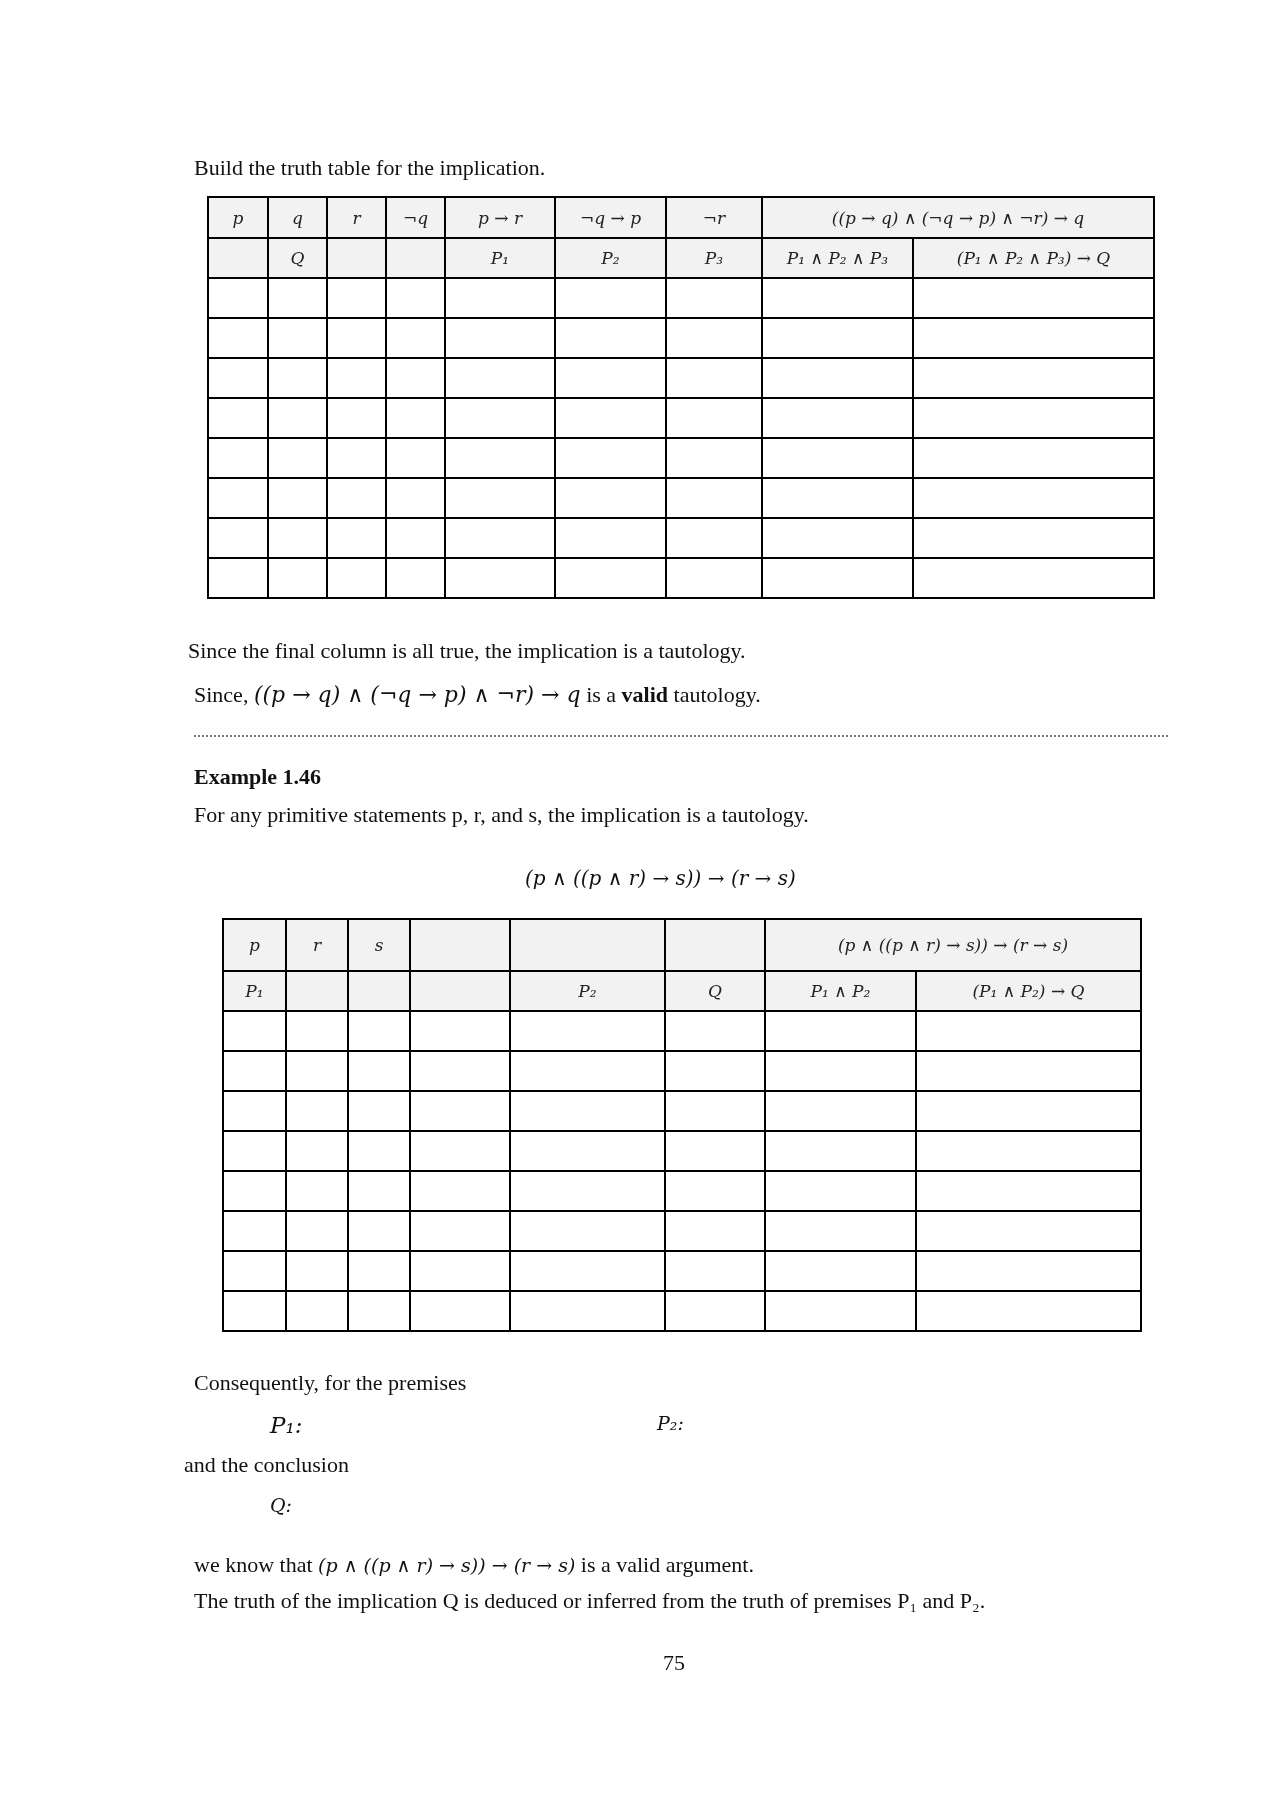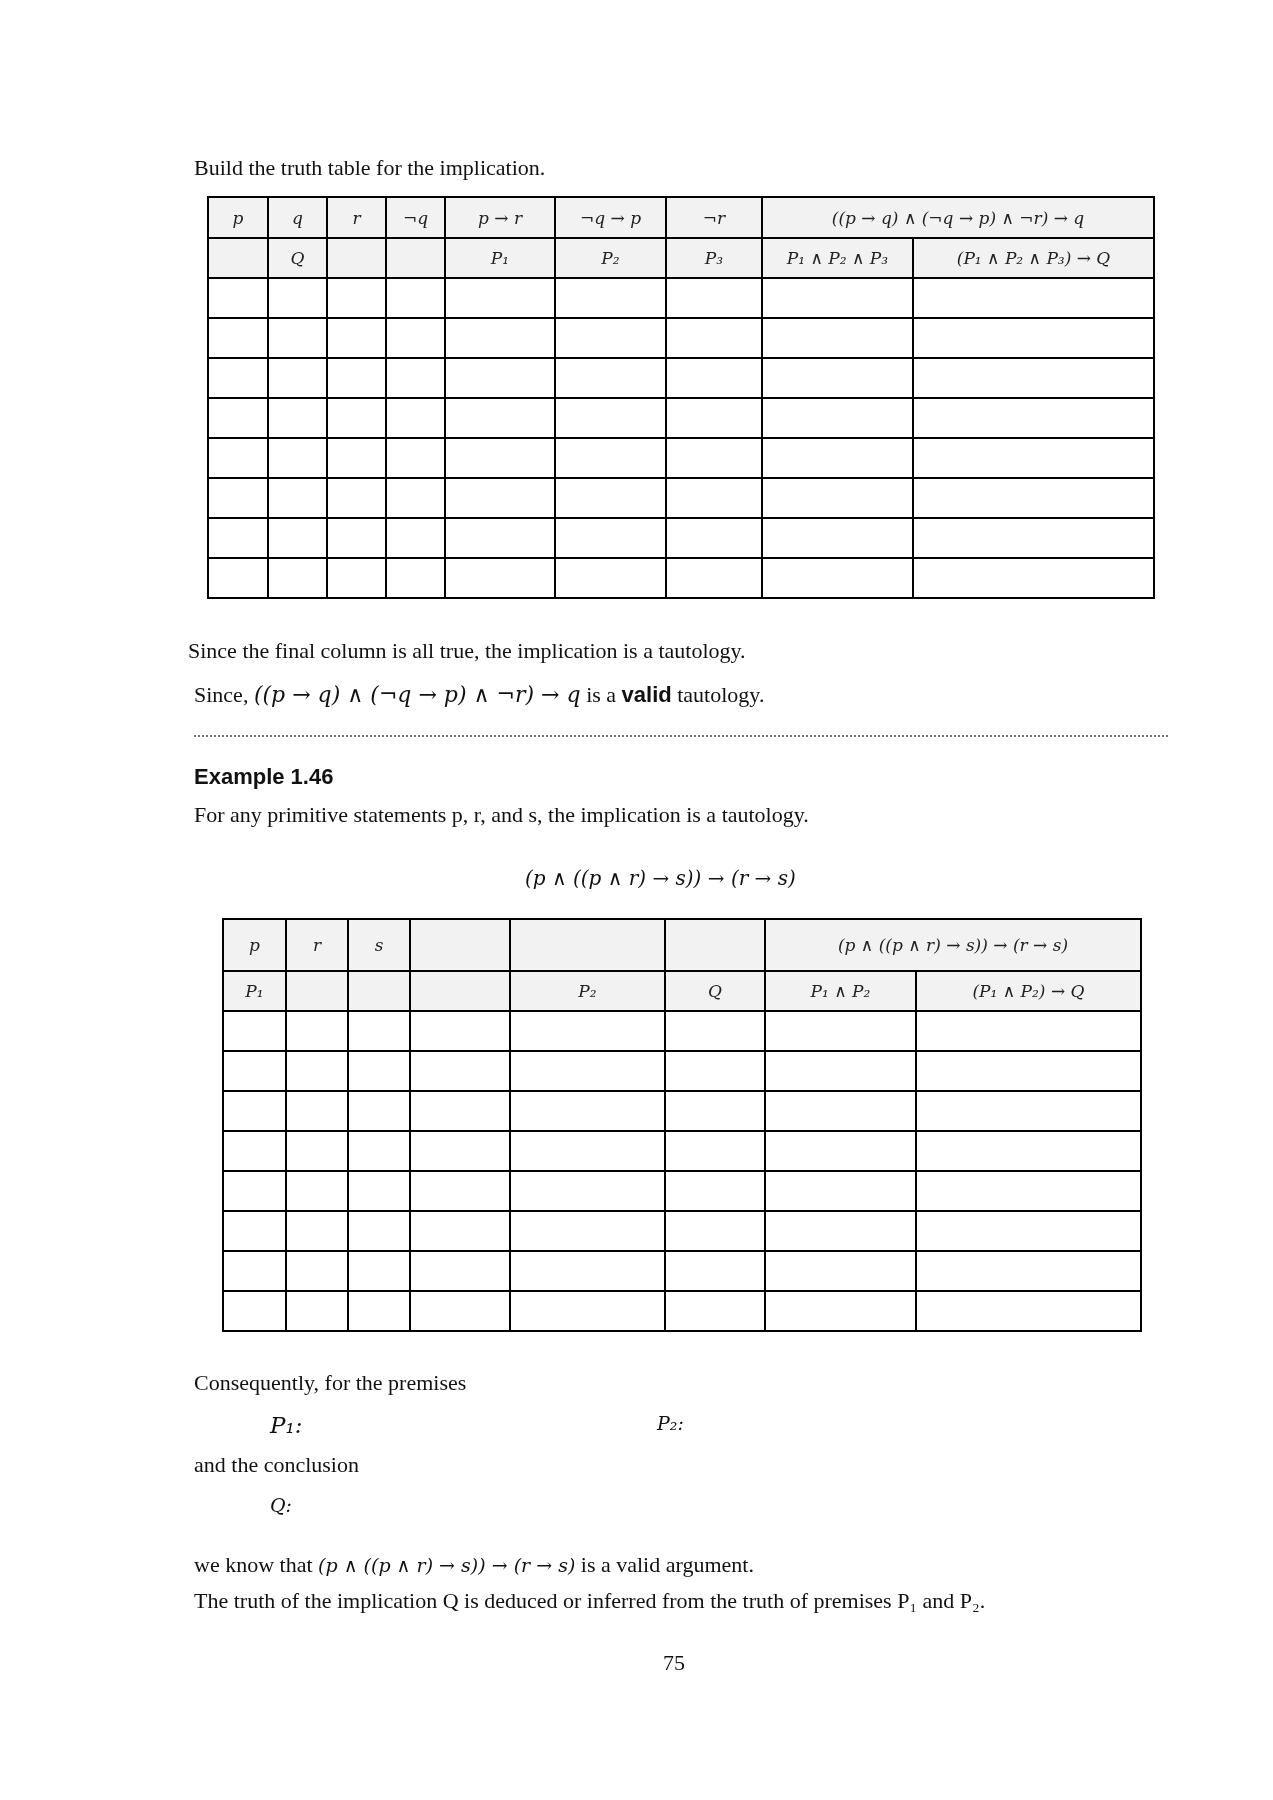--- a/index.html
+++ b/index.html
@@ -6,21 +6,21 @@
   body { width:1273px; height:1800px; position:relative; overflow:hidden;
          font-family:"DejaVu Serif", "Liberation Serif", serif; color:#111; }
   .t { position:absolute; font-size:22px; white-space:nowrap; font-family:"Liberation Serif", serif; }
   .m { font-style:italic; font-family:"DejaVu Serif", serif; }
   table.tt { position:absolute; border-collapse:collapse; table-layout:fixed; }
   table.tt td { border:2px solid #000; padding:0; text-align:center; vertical-align:middle;
                 font-family:"DejaVu Serif", serif; font-style:italic; font-size:17px; color:#222; }
   table.tt tr.hd td { background:#f2f2f2; }
   .sep { position:absolute; left:194px; width:974px; top:735px; height:0;
          border-top:2px dotted #777; }
-  .bold { font-weight:bold; font-style:normal; font-family:Liberation Sans, sans-serif; }
+  .bold { font-weight:bold; font-style:normal; font-family:Liberation Serif, serif; }
 </style>
 </head>
 <body>
 
 <div class="t" style="left:194px; top:155px;">Build the truth table for the implication.</div>
 
 <table class="tt" style="left:207px; top:196px; width:946px;">
   <colgroup>
     <col style="width:60px">
       <col style="width:59px">
@@ -270,20 +270,20 @@
         <td></td>
         <td></td>
         <td></td>
       </tr>
     </tbody>
 </table>
 
 <div class="t" style="left:194px; top:1370px;">Consequently, for the premises</div>
 <div class="t m" style="left:270px; top:1412px; font-size:23px;">P₁:</div>
 <div class="t m" style="left:657px; top:1412px; font-size:19px;">P₂:</div>
-<div class="t" style="left:194px; top:1452px;">and the conclusion</div>
+<div class="t" style="left:184px; top:1452px;">and the conclusion</div>
 <div class="t m" style="left:270px; top:1494px; font-size:19px;">Q:</div>
 <div class="t" style="left:194px; top:1540px;margin-top:12px;">
   <span>we know that </span><span class="m" style="font-size:19px;">(p ∧ ((p ∧ r) → s)) → (r → s)</span><span> is a valid argument.</span>
 </div>
 <div class="t" style="left:194px; top:1588px;">The truth of the implication Q is deduced or inferred from the truth of premises P₁ and P₂.</div>
 
 <div class="t" style="left:663px; top:1650px;">75</div>
 
 </body></html>

